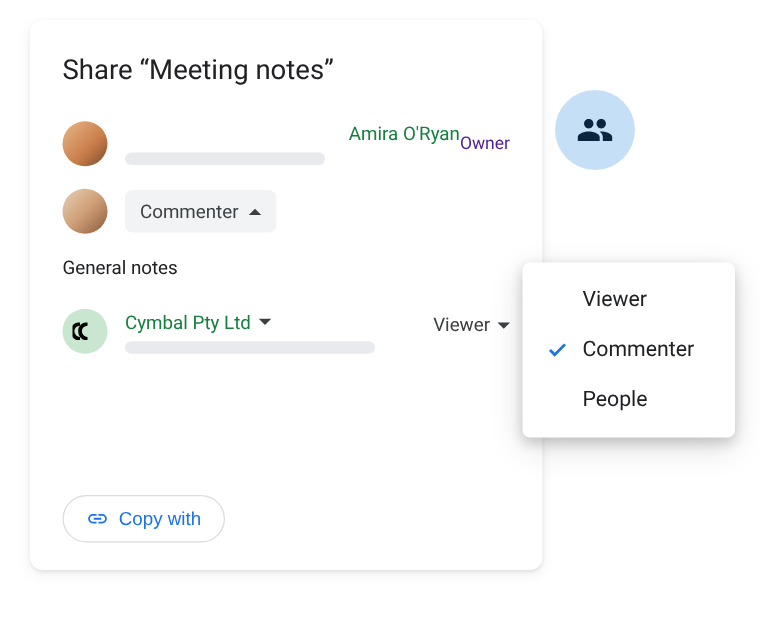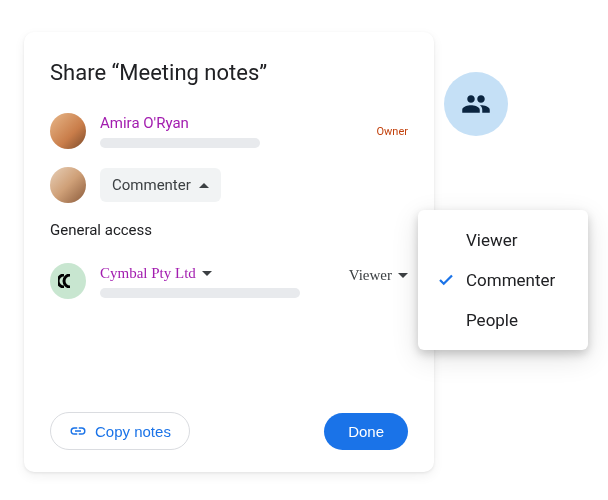--- a/index.html
+++ b/index.html
@@ -6,21 +6,21 @@
   body {
     font-family: 'Google Sans', -apple-system, BlinkMacSystemFont, 'Segoe UI', Roboto, Arial, sans-serif;
     background: #fff;
     width: 608px;
     height: 500px;
     position: relative;
   }
   .dialog {
     position: absolute;
     left: 24px;
-    top: 32px;
+    top: 16px;
     width: 410px;
     height: 440px;
     background: #fff;
     border-radius: 10px;
     box-shadow: 0 1px 3px rgba(0,0,0,0.08), 0 4px 12px rgba(0,0,0,0.06);
     padding: 28px 26px 22px 26px;
   }
   .title {
     font-size: 22px;
     color: #202124;
@@ -50,32 +50,32 @@
   .avatar.org {
     background: #c8e6d0;
     display: flex;
     align-items: center;
     justify-content: center;
     font-weight: 700;
     color: #000;
     font-size: 16px;
   }
   .name-col { flex: 1; min-width: 0; }
-  .name { font-size: 15px; color: #a21caf; margin-bottom: 6px; }
+  .name { font-size: 15px; color: #15803d; margin-bottom: 6px; text-align: right; }
   .skeleton {
     height: 10px;
     background: #e8eaed;
     border-radius: 5px;
   }
   .sk-long { width: 160px; }
   .sk-med { width: 90px; }
   .sk-wide { width: 200px; }
   .role-static {
-    font-size: 11px;
-    color: #c2410c;
+    font-size: 14px;
+    color: #4c1d95;
     margin-left: auto;
   }
   .role-chip {
     display: inline-flex;
     align-items: center;
     background: #f1f3f4;
     border-radius: 6px;
     padding: 8px 12px;
     font-size: 15px;
     color: #3c4043;
@@ -156,21 +156,21 @@
   .menu-item {
     display: flex;
     align-items: center;
     padding: 10px 18px 10px 18px;
     font-size: 17px;
     color: #202124;
     cursor: pointer;
     gap: 10px;
   }
   .check-space { width: 20px; display: inline-flex; justify-content: center; }
-  .general-row { margin-top: 24px; font-family: Liberation Serif, serif; }
+  .general-row { margin-top: 24px; }
   .general-role { position: absolute; right: 0; top: 4px; }
 </style>
 </head>
 <body>
 
 <div class="dialog">
   <div class="title">Share “Meeting notes”</div>
 
 
   <div class="person-row">
@@ -183,21 +183,21 @@
   </div>
 
   <div class="person-row">
     <div class="avatar p2"></div>
     <div class="role-chip">
       <span>Commenter</span>
       <span class="caret-up"></span>
     </div>
   </div>
 
-  <div class="section-label" style="margin-top:10px">General access</div>
+  <div class="section-label" style="margin-top:10px">General notes</div>
 
   <div class="person-row general-row">
     <div class="avatar org">
       <svg width="20" height="14" viewBox="0 0 20 14">
         <path d="M6 1 A6 6 0 0 0 6 13" fill="none" stroke="#000" stroke-width="3"></path>
         <path d="M12 1 A6 6 0 0 0 12 13" fill="none" stroke="#000" stroke-width="3"></path>
       </svg>
     </div>
     <div class="name-col">
       <div class="name-with-caret">
@@ -210,23 +210,22 @@
       <span>Viewer</span>
       <span class="caret-down"></span>
     </div>
   </div>
 
   <div class="footer">
     <button class="copy-link">
       <svg width="18" height="18" viewBox="0 0 24 24">
         <path fill="#1a73e8" d="M3.9 12c0-1.71 1.39-3.1 3.1-3.1h4V7H7a5 5 0 0 0 0 10h4v-1.9H7c-1.71 0-3.1-1.39-3.1-3.1M8 13h8v-2H8v2m9-6h-4v1.9h4c1.71 0 3.1 1.39 3.1 3.1s-1.39 3.1-3.1 3.1h-4V17h4a5 5 0 0 0 0-10"></path>
       </svg>
-      <span>Copy notes</span>
+      <span>Copy with</span>
     </button>
-    <button class="done-btn">Done</button>
   </div>
 </div>
 
 <div class="floating-badge">
   <svg width="30" height="30" viewBox="0 0 24 24">
     <path fill="#0b2540" d="M16 11c1.66 0 3-1.34 3-3s-1.34-3-3-3-3 1.34-3 3 1.34 3 3 3m-8 0c1.66 0 3-1.34 3-3S9.66 5 8 5 5 6.34 5 8s1.34 3 3 3m0 2c-2.33 0-7 1.17-7 3.5V19h14v-2.5c0-2.33-4.67-3.5-7-3.5m8 0c-.29 0-.62.02-.97.05 1.16.84 1.97 1.97 1.97 3.45V19h6v-2.5c0-2.33-4.67-3.5-7-3.5"></path>
   </svg>
 </div>
 
 <div class="menu">

